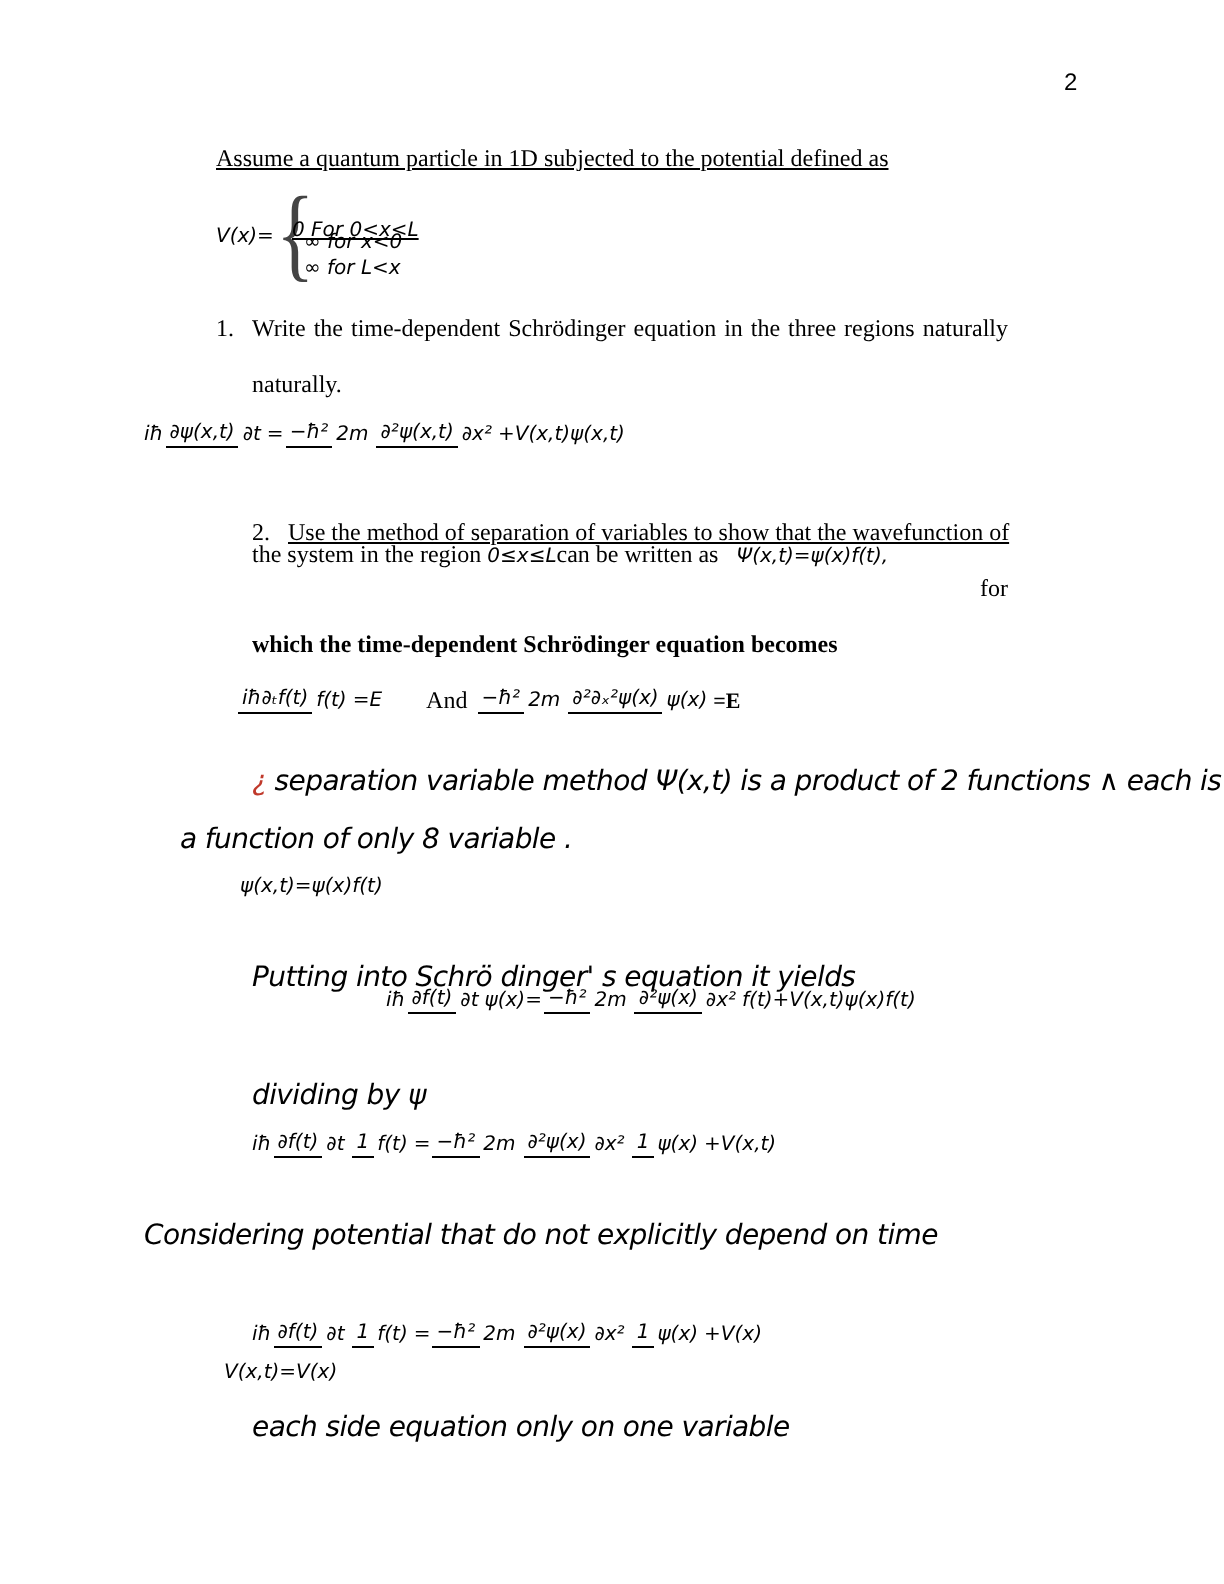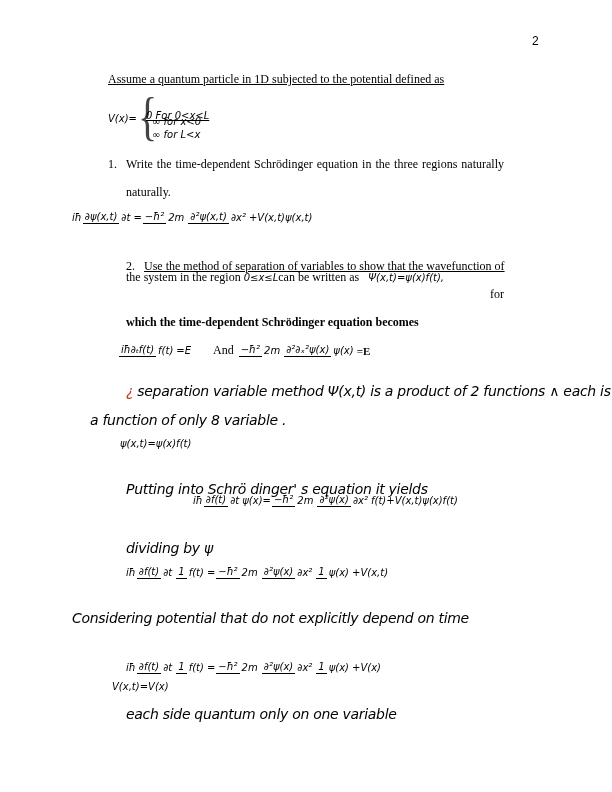--- a/index.html
+++ b/index.html
@@ -157,13 +157,13 @@
       <span class="num">∂²ψ(x)</span>
       <span class="den">∂x²</span>
     </span>
   <span class="frac">
       <span class="num">1</span>
       <span class="den">ψ(x)</span>
     </span>
   <span>+V(x)</span>
 </div>
 
-<div class="abs it" style="left:126px; top:706px;">each side quantum only on one variable</div>
+<div class="abs it" style="left:126px; top:706px;">each side equation only on one variable</div>
 
 </body></html>

